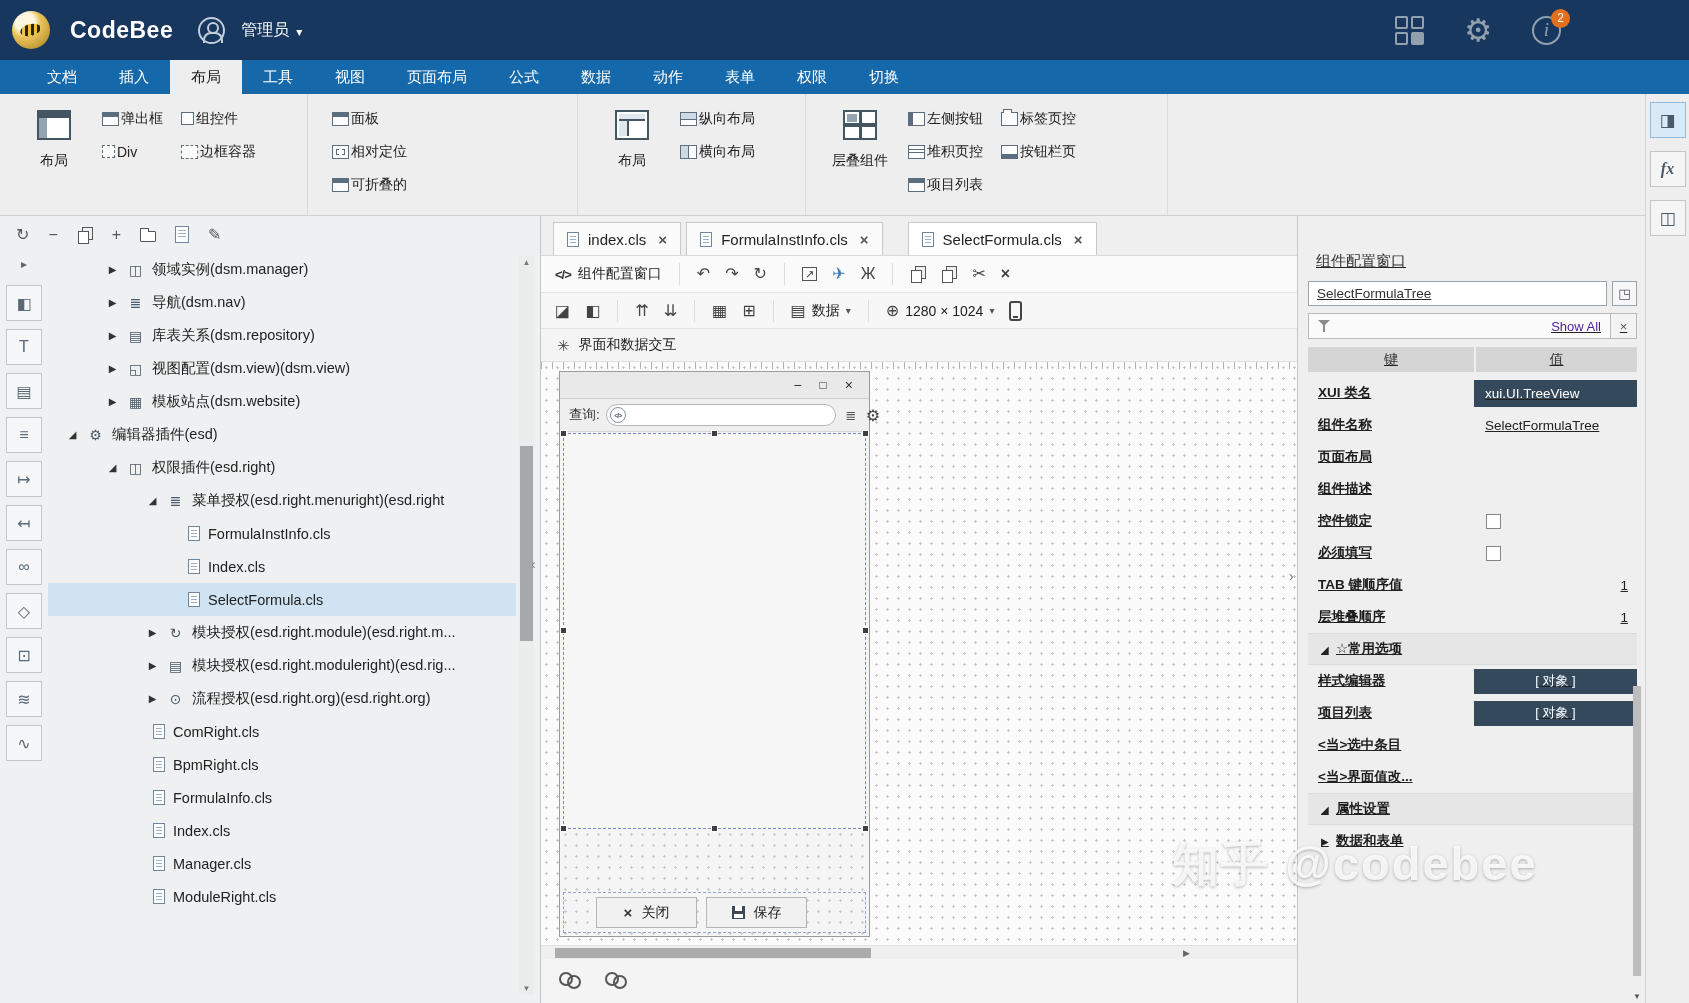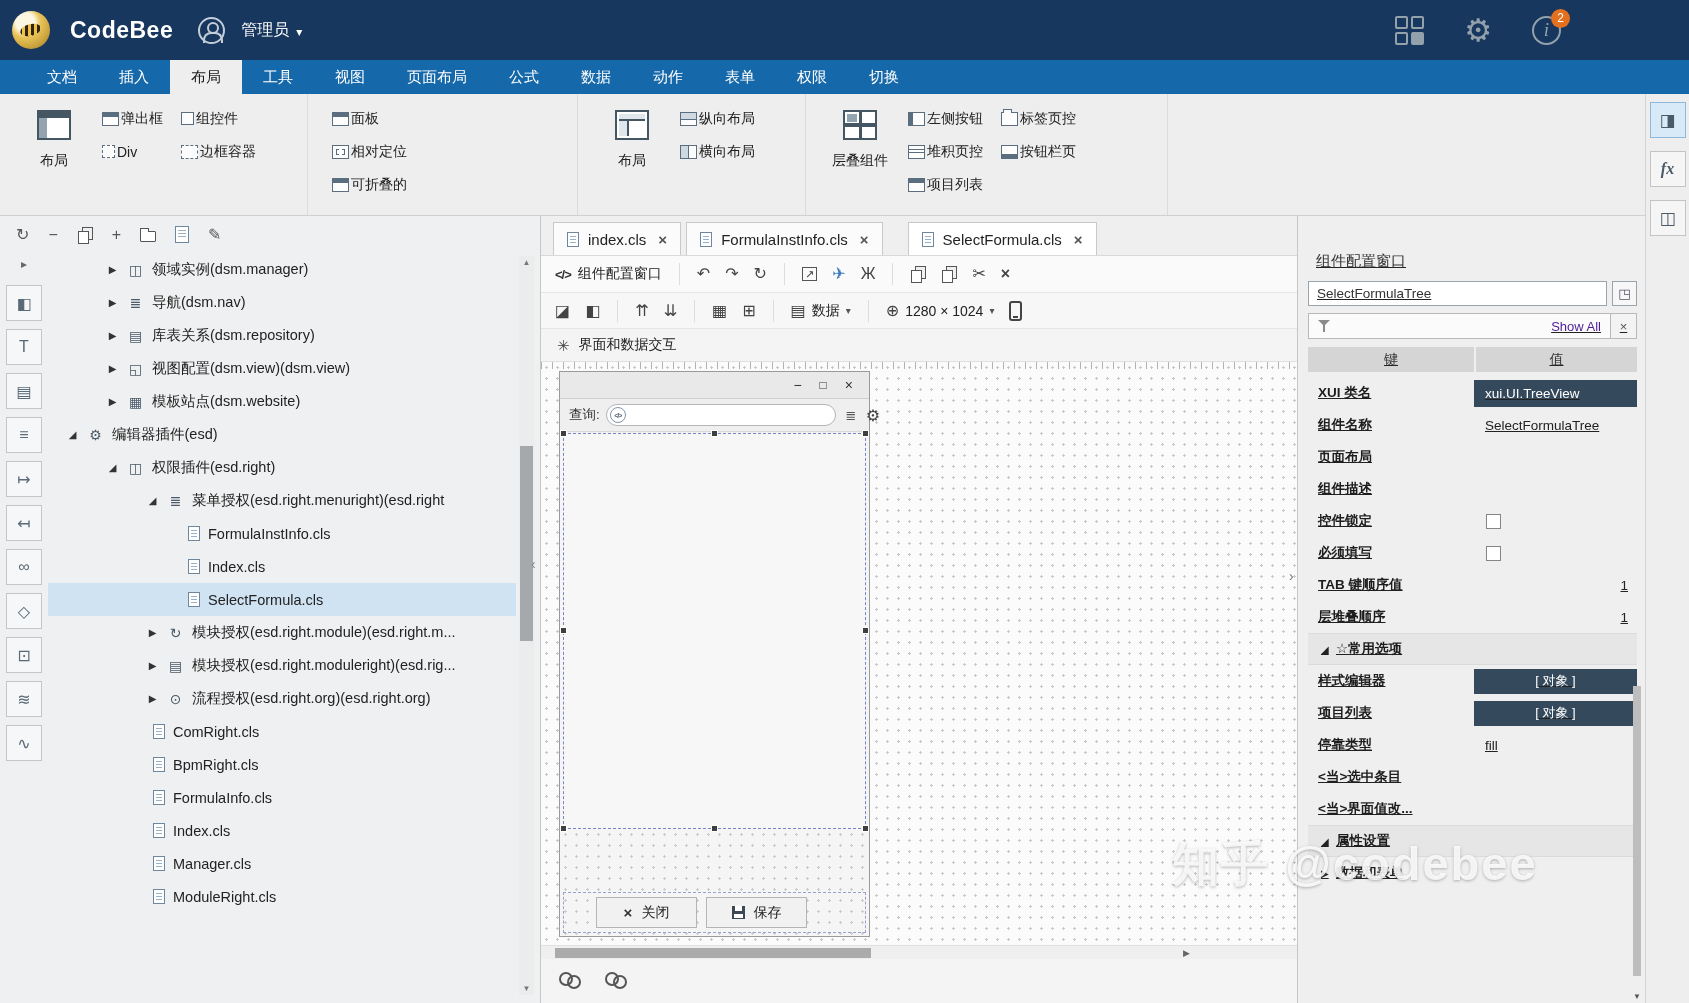--- a/index.html
+++ b/index.html
@@ -632,24 +632,20 @@
           <div class="objbtn">[ 对象 ]</div>
         </div>
       </div>
     <div class="prow">
         <div class="pkey">项目列表</div>
         <div class="pval">
           <div class="objbtn">[ 对象 ]</div>
         </div>
       </div>
     <div class="prow">
-        <div class="pkey">停靠类型</div>
-        <div class="pval pad">fill</div>
-      </div>
-    <div class="prow">
         <div class="pkey">&lt;当&gt;选中条目</div>
         <div class="pval pad"></div>
       </div>
     <div class="prow">
         <div class="pkey">&lt;当&gt;界面值改...</div>
         <div class="pval pad"></div>
       </div>
     <div class="prow section">
         <span class="sexp">◢</span>
         <span class="slabel">属性设置</span>

